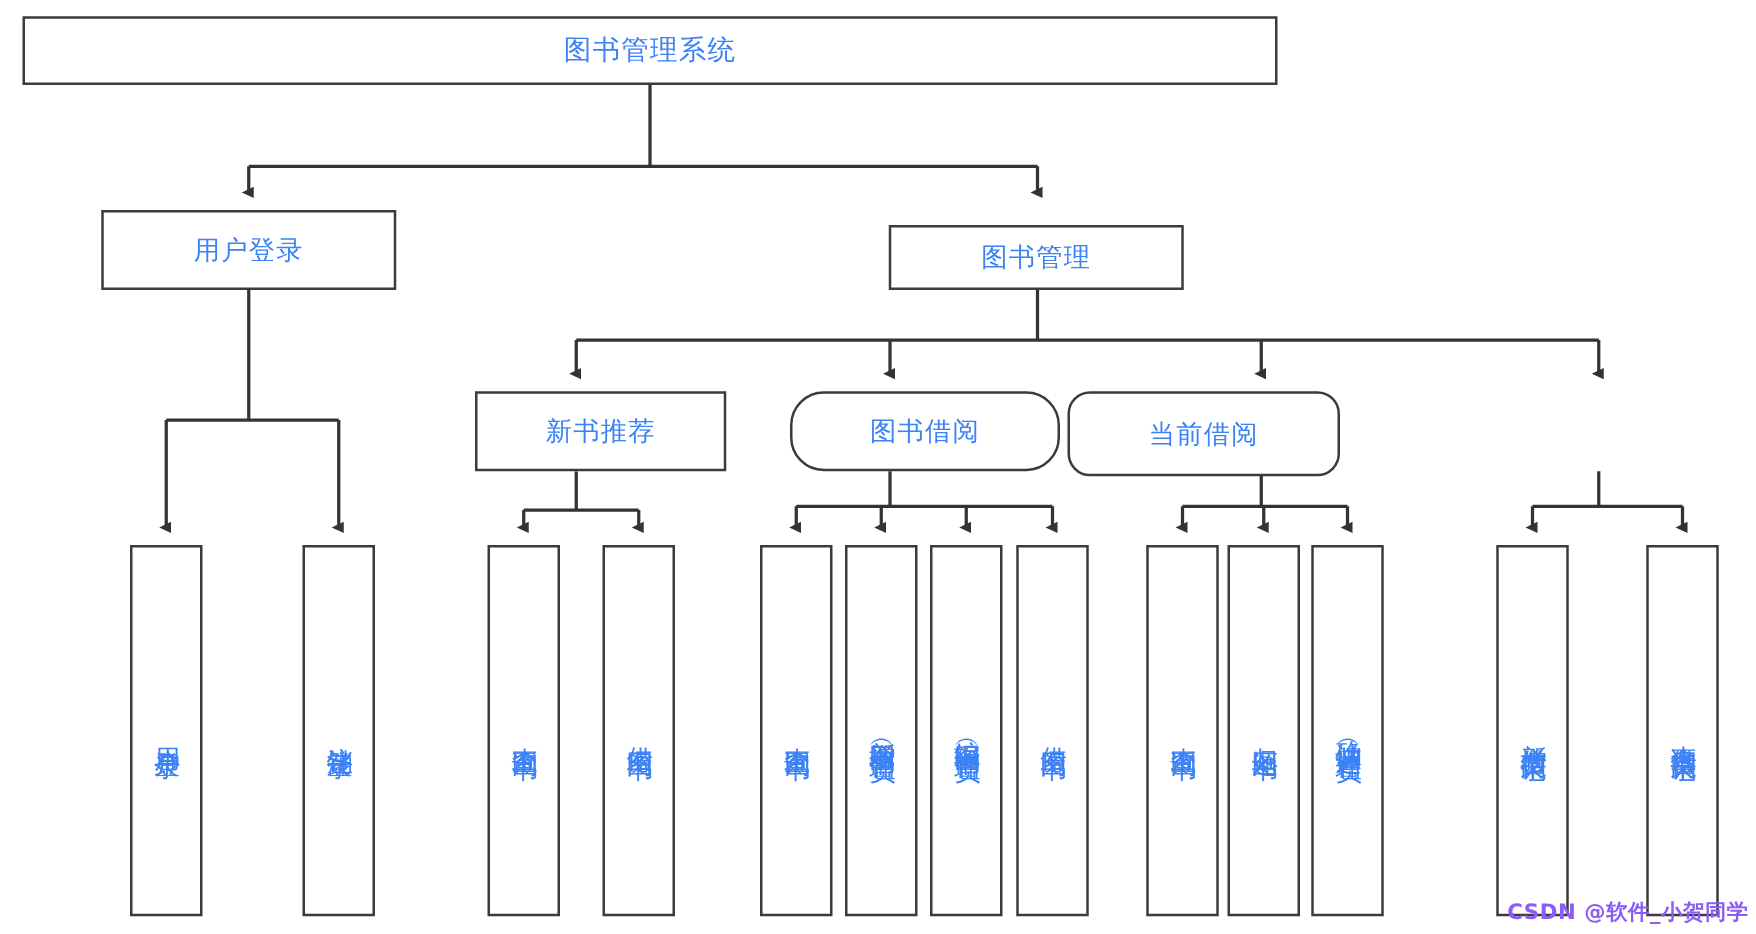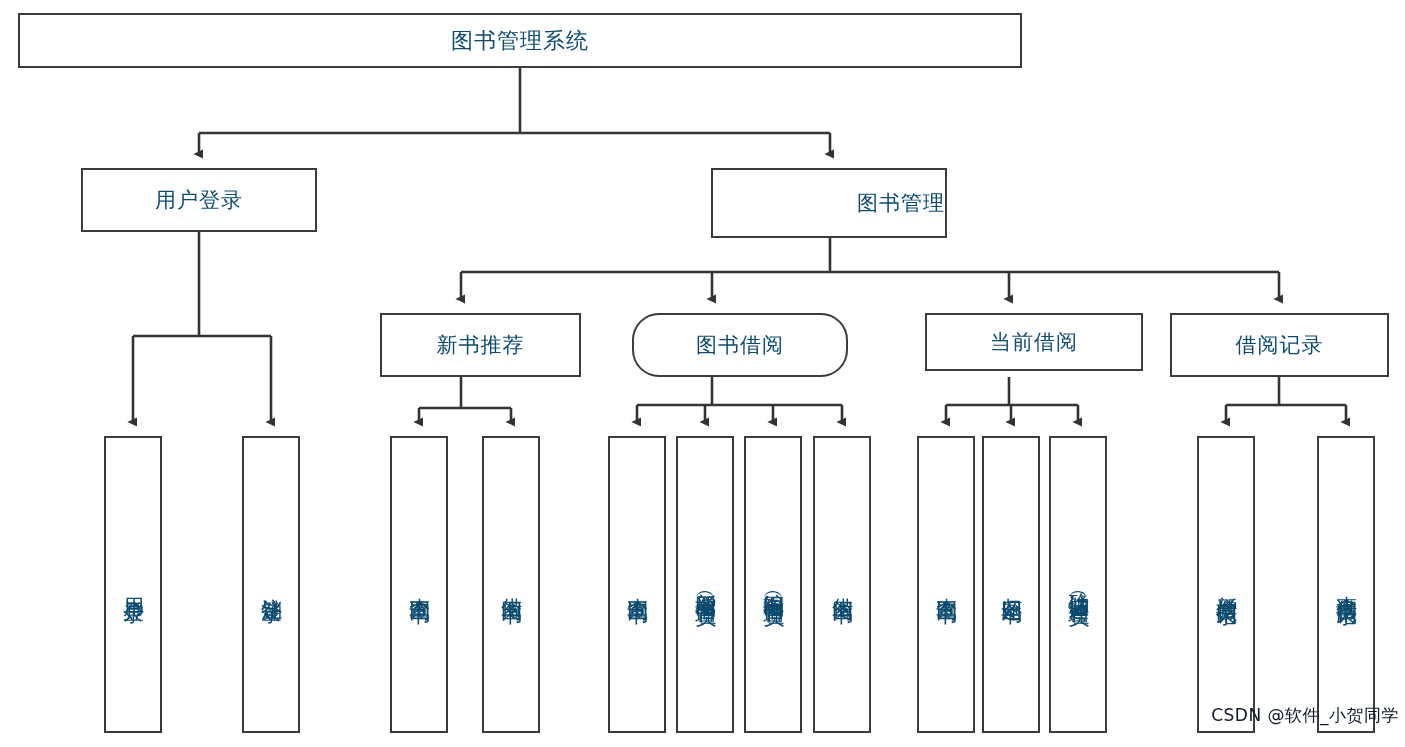--- a/index.html
+++ b/index.html
@@ -25,21 +25,21 @@
     height: 747px;
   }
   .node {
     position: absolute;
     box-sizing: border-box;
     background: #ffffff;
     border: 2px solid #3b3b3b;
     display: flex;
     align-items: center;
     justify-content: center;
-    color: #0c4a6e;
+    color: #3b82f6;
   }
   .node-h {
     font-size: 21px;
     letter-spacing: 1px;
     line-height: 1.15;
     white-space: nowrap;
   }
   .node-root {
     font-size: 22px;
   }
@@ -53,26 +53,27 @@
     text-orientation: upright;
     font-size: 21px;
     line-height: 1.32;
     letter-spacing: 2px;
     white-space: nowrap;
     display: block;
   }
   #watermark {
     position: absolute;
     right: 6px;
-    bottom: 20px;
+    bottom: 6px;
     font-size: 17px;
-    color: #0f172a;
+    color: #8b5cf6;
     letter-spacing: 0.5px;
     pointer-events: none;
     white-space: nowrap;
+    font-weight: bold;
   }
 </style>
 </head>
 <body>
 
 <div id="diagram-root">
 
   <svg id="edges-layer" viewBox="0 0 1405 747" xmlns="http://www.w3.org/2000/svg">
     <defs>
       <marker id="arrow" markerWidth="10" markerHeight="10" refX="5.2" refY="4" orient="auto" markerUnits="userSpaceOnUse">
@@ -123,35 +124,32 @@
     </g>
   </svg>
 
   <div class="node node-h node-root" style="left:18px;top:13px;width:1004px;height:55px;">
     <span>图书管理系统</span>
   </div>
 
   <div class="node node-h" style="left:81px;top:168px;width:236px;height:64px;">
     <span>用户登录</span>
   </div>
-  <div class="node node-h" style="left:711px;top:168px;width:236px;height:70px;justify-content:flex-end;">
+  <div class="node node-h" style="left:711px;top:180px;width:236px;height:52px;">
     <span>图书管理</span>
   </div>
 
   <div class="node node-h" style="left:361px;top:313px;width:201px;height:64px;margin-left:19px;">
     <span>新书推荐</span>
   </div>
   <div class="node node-h" style="left:632px;top:313px;width:216px;height:64px;border-radius:27px;">
     <span>图书借阅</span>
   </div>
-  <div class="node node-h" style="left:925px;top:313px;width:218px;height:58px;">
+  <div class="node node-h" style="left:854px;top:313px;width:218px;height:68px;border-radius:18px;">
     <span>当前借阅</span>
-  </div>
-  <div class="node node-h" style="left:1170px;top:313px;width:219px;height:64px;">
-    <span>借阅记录</span>
   </div>
 
   <div class="node node-v" style="left:104px;top:436px;width:58px;height:297px;">
     <span class="vtext">用户登录</span>
   </div>
   <div class="node node-v" style="left:242px;top:436px;width:58px;height:297px;">
     <span class="vtext">注销登录</span>
   </div>
 
   <div class="node node-v" style="left:390px;top:436px;width:58px;height:297px;">

